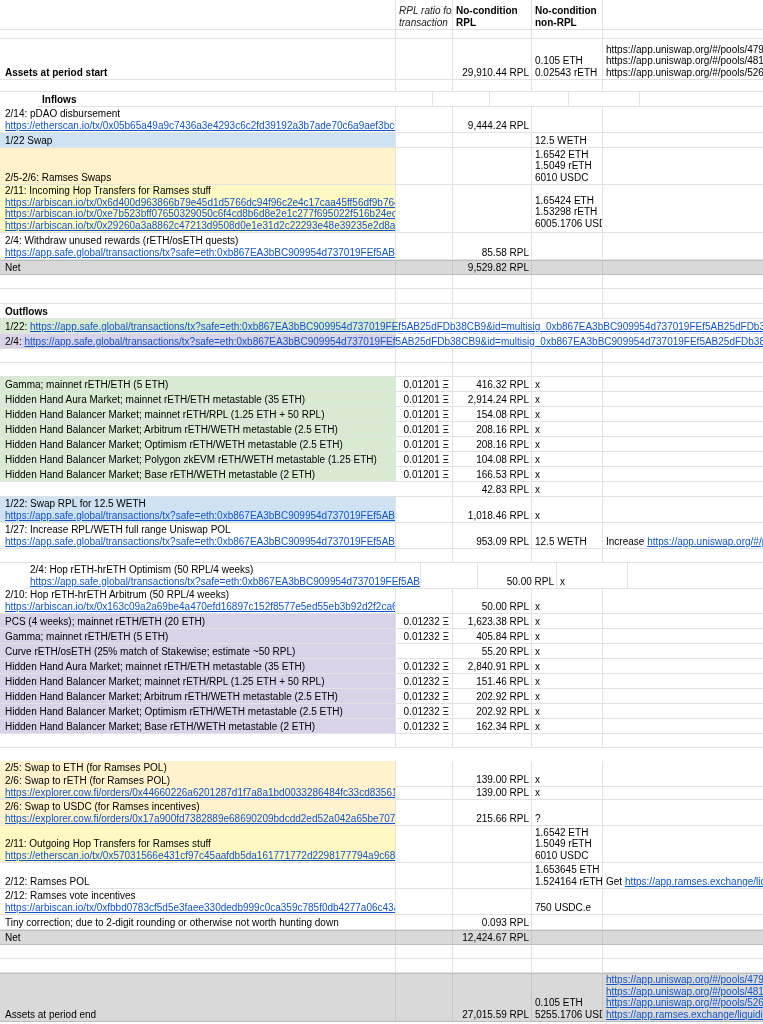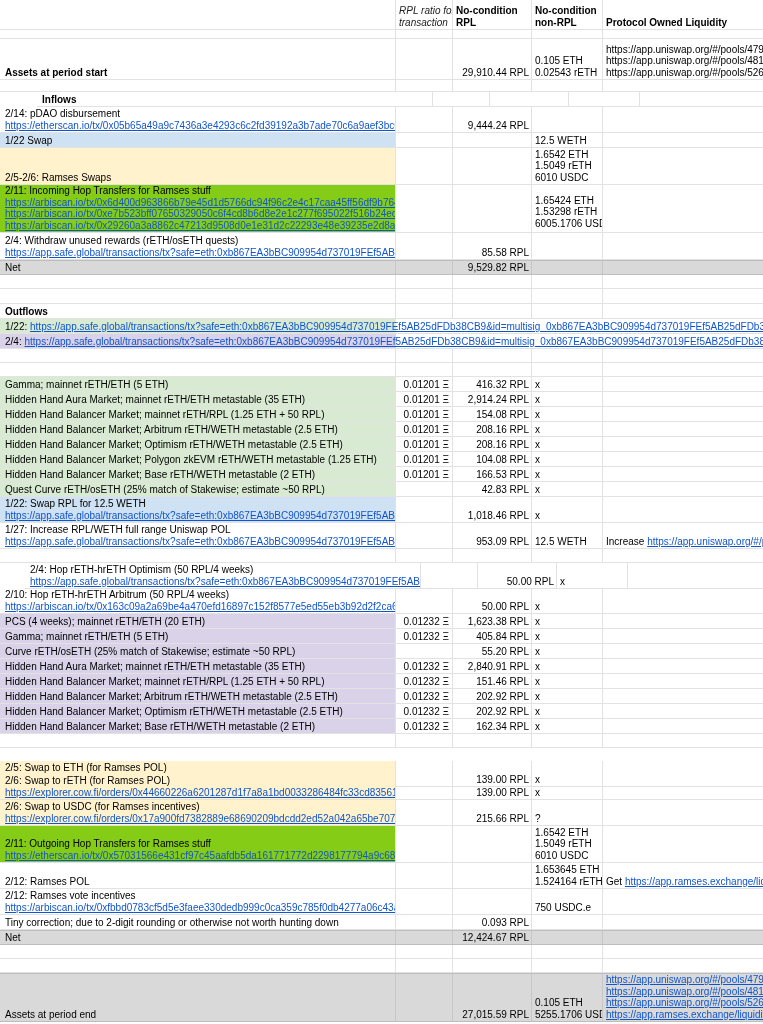--- a/index.html
+++ b/index.html
@@ -18,21 +18,21 @@
   .c0wide { left: 0; width: 763px; padding-left: 5px; border-right: none; }
   .c0wide a { overflow: visible; }
   a { color: #1155cc; text-decoration: underline; }
   .bold { font-weight: bold; }
   .ital { font-style: italic; }
   .hdr .cell { justify-content: flex-end; }
   .hdr .c1 { align-items: flex-start; text-align: left; padding-left: 3px; }
   .hdr .c2 { align-items: flex-start; text-align: left; padding-left: 3px; }
   .bg-blue { background: #cfe2f3; }
   .bg-yellow { background: #fff2cc; }
-  .bg-orange { background: #84cc16; }
+  .bg-orange { background: #fef9c3; }
   .bg-green { background: #d9ead3; }
   .bg-purple { background: #d9d2e9; }
   .grayrow { background: #d9d9d9; border-top: 1px solid #bdbdbd; border-bottom: 1px solid #bdbdbd; }
   .grayrow .cell { border-right-color: #c6c6c6; }
   .fill-rest { position: absolute; left: 0; top: 0; bottom: 0; }
 </style>
 </head>
 <body>
 
 <div class="sheet">
@@ -44,23 +44,20 @@
       <span>transaction</span>
     </div>
     <div class="cell c2 bold">
       <span>No-condition</span>
       <span>RPL</span>
     </div>
     <div class="cell c3 bold">
       <span>No-condition</span>
       <span>non-RPL</span>
     </div>
-    <div class="cell c4 bold">
-      <span>Protocol Owned Liquidity</span>
-    </div>
   </div>
 
   <div class="row" style="top:30px;height:9px;">
     <div class="cell c0"></div>
       <div class="cell c1"></div>
       <div class="cell c2"></div>
       <div class="cell c3"></div>
       <div class="cell c4"></div>
   </div>
 
@@ -336,23 +333,20 @@
         </div>
         <div class="cell c2">
           <span>166.53 RPL</span>
         </div>
         <div class="cell c3">
           <span>x</span>
         </div>
         <div class="cell c4"></div>
       </div>
       <div class="row" style="top: 482px; height: 15px;">
-        <div class="cell c0 bg-green">
-          <span>Quest Curve rETH/osETH (25% match of Stakewise; estimate ~50 RPL)</span>
-        </div>
         <div class="cell c1">
           <span></span>
         </div>
         <div class="cell c2">
           <span>42.83 RPL</span>
         </div>
         <div class="cell c3">
           <span>x</span>
         </div>
         <div class="cell c4"></div>

